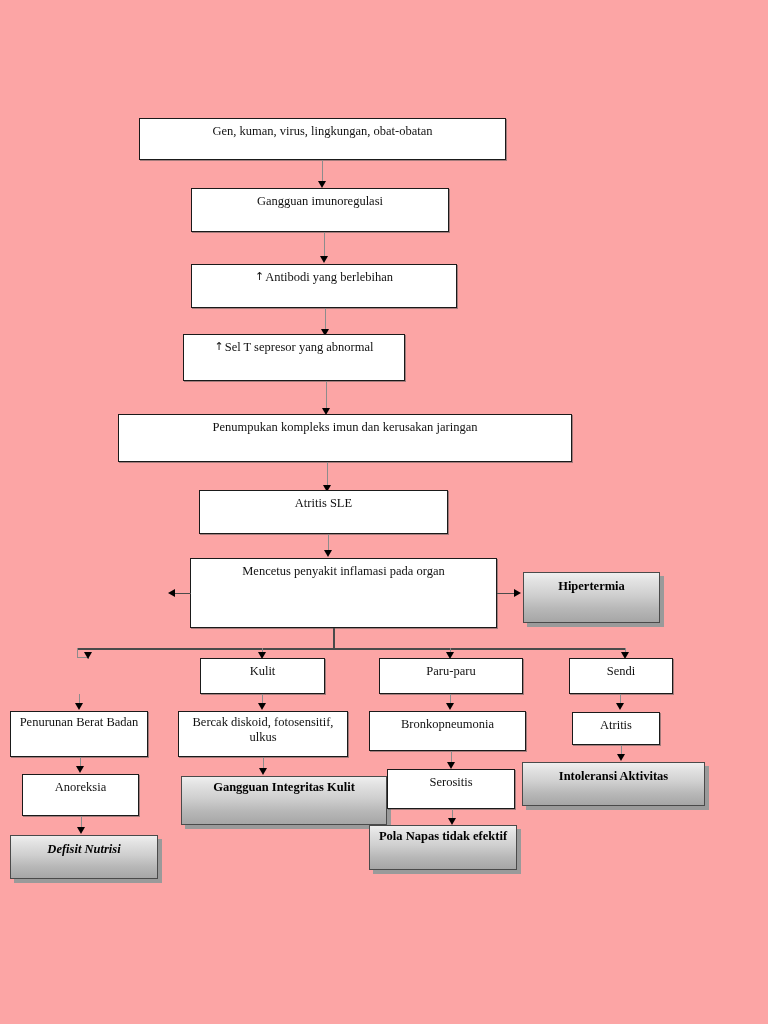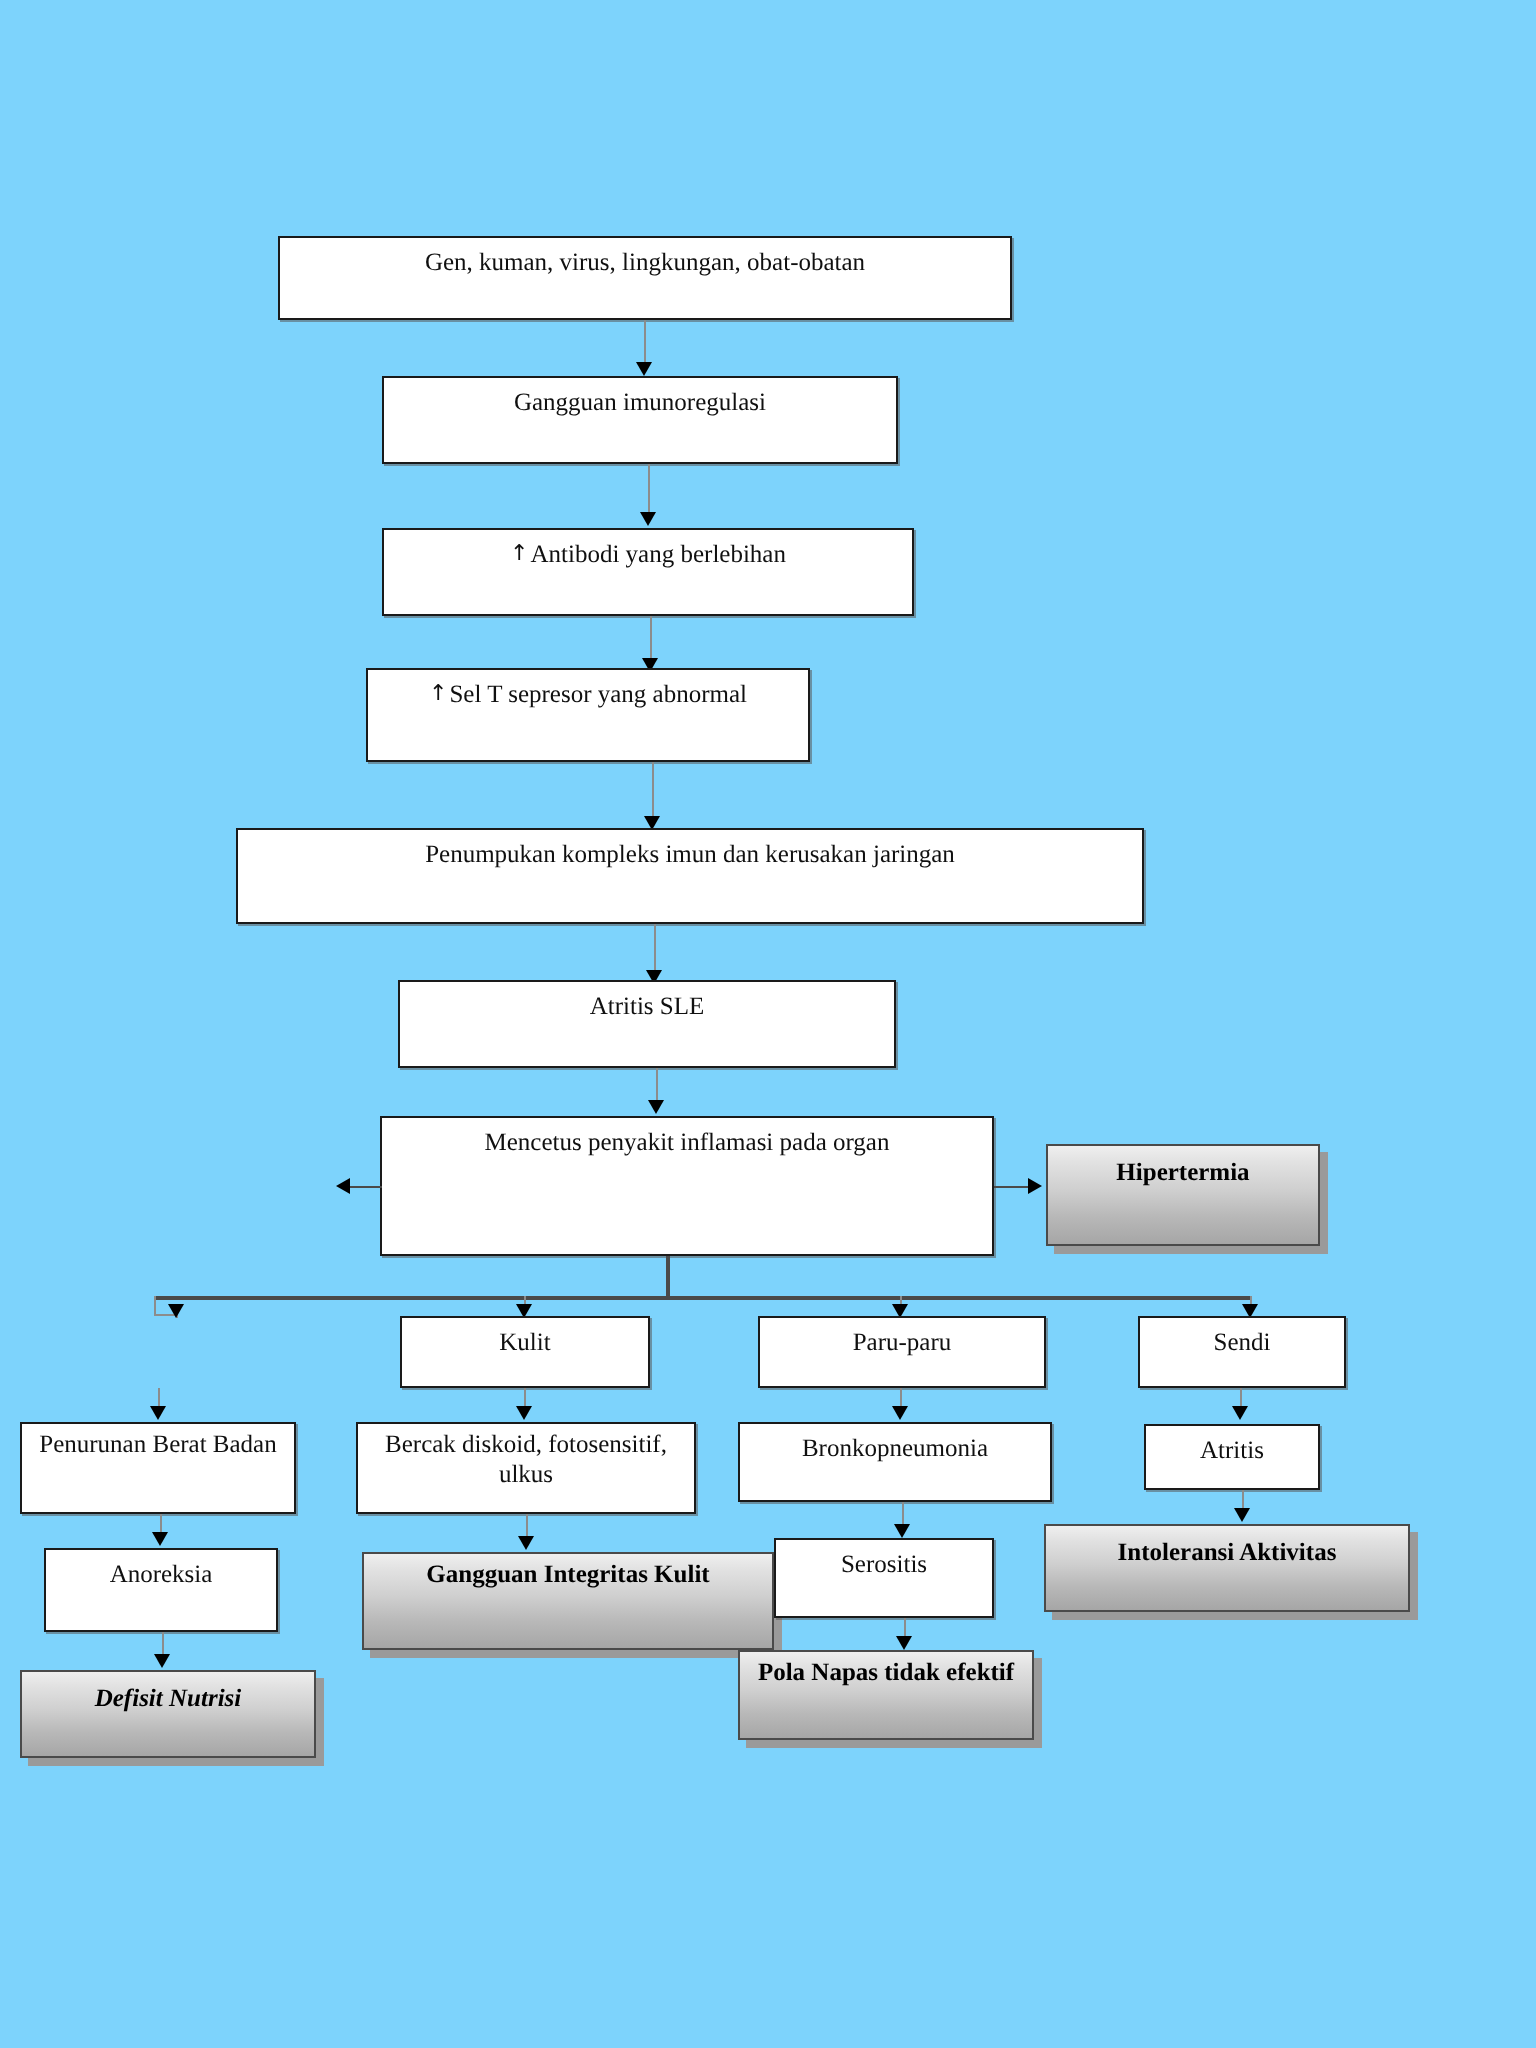--- a/index.html
+++ b/index.html
@@ -9,21 +9,21 @@
     background: #ffffff;
   }
   body {
     font-family: "Liberation Serif", "DejaVu Serif", serif;
     color: #000000;
   }
   #canvas {
     position: relative;
     width: 768px;
     height: 1024px;
-    background: #7dd3fc;
+    background: #fca5a5;
     overflow: hidden;
   }
 
   
   .node {
     position: absolute;
     box-sizing: border-box;
     display: flex;
     align-items: flex-start;
     justify-content: center;
@@ -229,21 +229,21 @@
   <div class="conn conn-v" style="left:450px; top:694px; height:12px;"></div>
   <div class="arrow arrow-down" style="left:446px; top:703px;"></div>
 
   <div class="node box-plain" style="left:369px; top:711px; width:157px; height:40px;">
     <span class="label">Bronkopneumonia</span>
   </div>
 
   <div class="conn conn-v" style="left:451px; top:751px; height:14px;"></div>
   <div class="arrow arrow-down" style="left:447px; top:762px;"></div>
 
-  <div class="node box-plain" style="left:387px; top:769px; width:110px; height:40px;">
+  <div class="node box-plain" style="left:387px; top:769px; width:128px; height:40px;">
     <span class="label">Serositis</span>
   </div>
 
   <div class="conn conn-v" style="left:452px; top:809px; height:12px;"></div>
   <div class="arrow arrow-down" style="left:448px; top:818px;"></div>
 
   <div class="node box-shaded two-line" style="left:369px; top:825px; width:148px; height:45px;">
     <span class="label">Pola Napas tidak efektif</span>
   </div>
 

